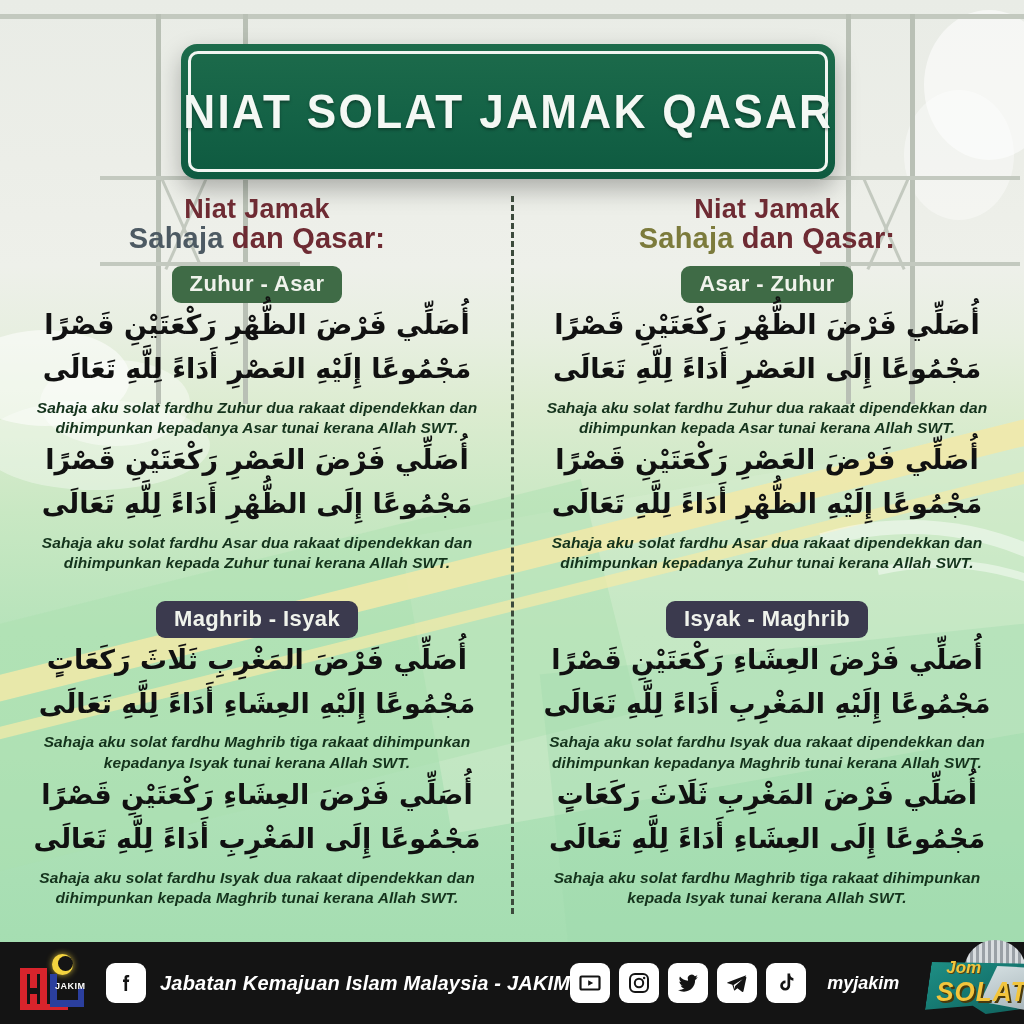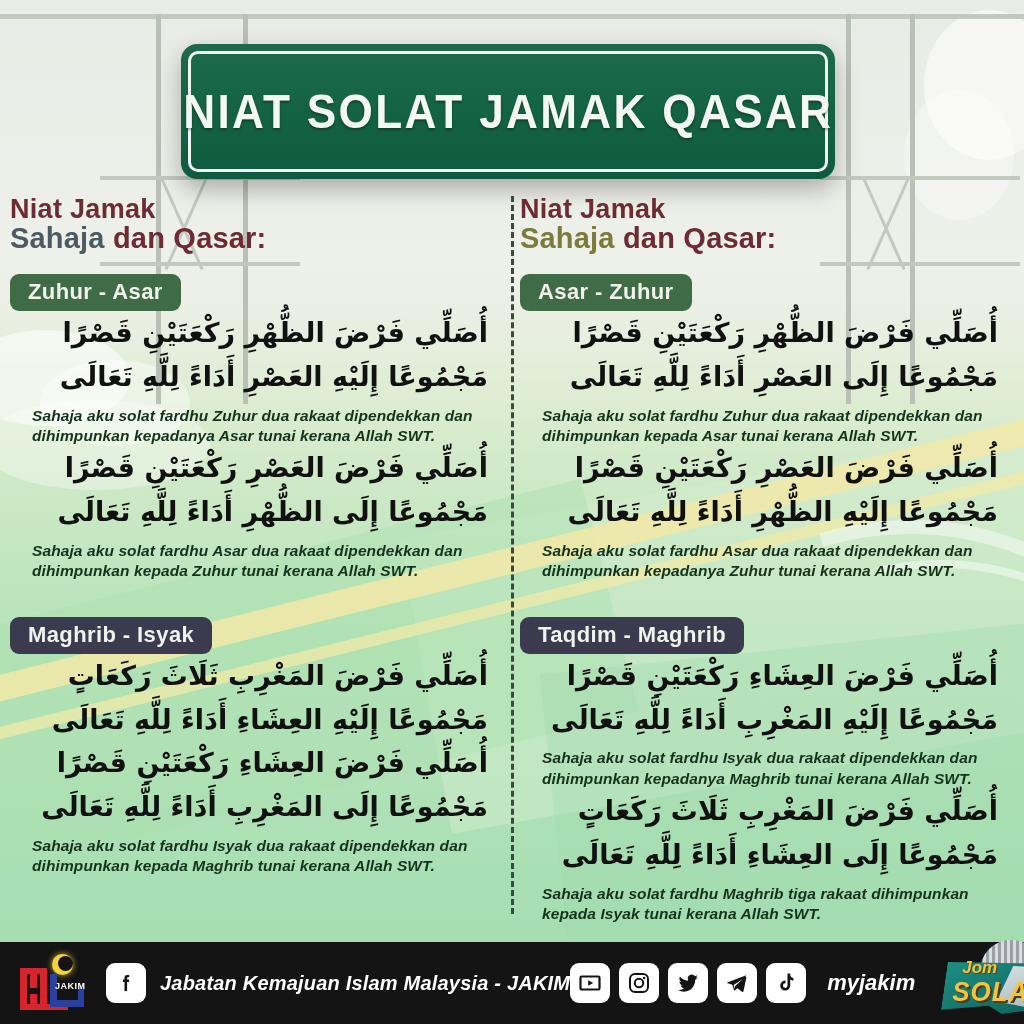--- a/index.html
+++ b/index.html
@@ -83,36 +83,36 @@
     font-family:"Liberation Sans", sans-serif;
     white-space:nowrap;
   }
 
   
   .content { position:absolute; left:0; top:190px; width:1024px; height:730px; }
   .divider {
     position:absolute; left:511px; top:6px; width:0; height:718px;
     border-left:3px dashed #3c4a3c;
   }
-  .col { position:absolute; top:0; width:494px; }
+  .col { position:absolute; top:0; width:494px; text-align:center; }
   .col-left  { left:10px; }
   .col-right { left:520px; }
 
   .col-title { line-height:1.02; margin-top:6px; }
   .ct-line1 {
     display:block; font-size:27px; font-weight:bold; color:#6e2b33;
     letter-spacing:.3px;
   }
   .ct-line2 { display:block; font-size:29px; font-weight:bold; letter-spacing:.2px; }
   .ct-accent-grey  { color:#4d5a63; }
   .ct-accent-olive { color:#7c7b3c; }
   .ct-rest { color:#6e2b33; }
 
   .pill {
-    display:inline-block; margin-top:21px;
+    display:inline-block; margin-top:13px;
     padding:5px 18px 6px; border-radius:9px;
     color:#f0f3ec; font-size:22px; font-weight:bold; letter-spacing:.4px;
   }
   .pill-green { background:#3f6b46; }
   .pill-slate { background:#3b3a4e; }
 
   .block { }
   .arabic {
     direction:rtl; color:#111; font-weight:bold;
     font-size:27px; line-height:1.62;
@@ -165,21 +165,21 @@
     margin-left:14px; color:#fff; font-size:20px; font-weight:bold;
     font-style:italic; letter-spacing:.2px; white-space:nowrap;
   }
 
   .socials { display:flex; align-items:center; gap:9px; margin-left:auto; }
   .s-icon {
     width:40px; height:40px; background:#fff; border-radius:9px;
     display:flex; align-items:center; justify-content:center; flex:none;
   }
   .handle {
-    color:#fff; font-size:22px; font-weight:bold; font-style:italic;
+    color:#fff; font-size:18px; font-weight:bold; font-style:italic;
     margin-left:12px; white-space:nowrap;
   }
   .jom-badge {
     position:relative; width:134px; height:74px; margin:0 10px 0 12px; flex:none;
   }
   .jom-dome {
     position:absolute; left:44px; top:-6px; width:62px; height:36px;
     border-radius:34px 34px 0 0;
     background:
       repeating-linear-gradient(90deg,#9aa0a6 0 3px,#d9dde0 3px 6px);
@@ -268,20 +268,21 @@
         <div class="block">
           <div class="arabic">أُصَلِّي فَرْضَ العَصْرِ رَكْعَتَيْنِ قَصْرًا مَجْمُوعًا إِلَى الظُّهْرِ أَدَاءً لِلَّهِ تَعَالَى</div>
           <div class="translit">Sahaja aku solat fardhu Asar dua rakaat dipendekkan dan dihimpunkan kepada Zuhur tunai kerana Allah SWT.</div>
         </div>
       </div>
 
       <div style="margin-top:14px;">
         <span class="pill pill-slate">Maghrib - Isyak</span>
         <div class="block">
           <div class="arabic">أُصَلِّي فَرْضَ المَغْرِبِ ثَلَاثَ رَكَعَاتٍ مَجْمُوعًا إِلَيْهِ العِشَاءِ أَدَاءً لِلَّهِ تَعَالَى</div>
+          <div class="translit">Sahaja aku solat fardhu Maghrib tiga rakaat dihimpunkan kepadanya Isyak tunai kerana Allah SWT.</div>
         </div>
         <div class="block">
           <div class="arabic">أُصَلِّي فَرْضَ العِشَاءِ رَكْعَتَيْنِ قَصْرًا مَجْمُوعًا إِلَى المَغْرِبِ أَدَاءً لِلَّهِ تَعَالَى</div>
           <div class="translit">Sahaja aku solat fardhu Isyak dua rakaat dipendekkan dan dihimpunkan kepada Maghrib tunai kerana Allah SWT.</div>
         </div>
       </div>
     </div>
 
     <div class="col col-right">
       <div class="col-title">
@@ -295,21 +296,21 @@
           <div class="arabic">أُصَلِّي فَرْضَ الظُّهْرِ رَكْعَتَيْنِ قَصْرًا مَجْمُوعًا إِلَى العَصْرِ أَدَاءً لِلَّهِ تَعَالَى</div>
           <div class="translit">Sahaja aku solat fardhu Zuhur dua rakaat dipendekkan dan dihimpunkan kepada Asar tunai kerana Allah SWT.</div>
         </div>
         <div class="block">
           <div class="arabic">أُصَلِّي فَرْضَ العَصْرِ رَكْعَتَيْنِ قَصْرًا مَجْمُوعًا إِلَيْهِ الظُّهْرِ أَدَاءً لِلَّهِ تَعَالَى</div>
           <div class="translit">Sahaja aku solat fardhu Asar dua rakaat dipendekkan dan dihimpunkan kepadanya Zuhur tunai kerana Allah SWT.</div>
         </div>
       </div>
 
       <div style="margin-top:14px;">
-        <span class="pill pill-slate">Taqdim - Maghrib</span>
+        <span class="pill pill-slate">Isyak - Maghrib</span>
         <div class="block">
           <div class="arabic">أُصَلِّي فَرْضَ العِشَاءِ رَكْعَتَيْنِ قَصْرًا مَجْمُوعًا إِلَيْهِ المَغْرِبِ أَدَاءً لِلَّهِ تَعَالَى</div>
           <div class="translit">Sahaja aku solat fardhu Isyak dua rakaat dipendekkan dan dihimpunkan kepadanya Maghrib tunai kerana Allah SWT.</div>
         </div>
         <div class="block">
           <div class="arabic">أُصَلِّي فَرْضَ المَغْرِبِ ثَلَاثَ رَكَعَاتٍ مَجْمُوعًا إِلَى العِشَاءِ أَدَاءً لِلَّهِ تَعَالَى</div>
           <div class="translit">Sahaja aku solat fardhu Maghrib tiga rakaat dihimpunkan kepada Isyak tunai kerana Allah SWT.</div>
         </div>
       </div>
     </div>

